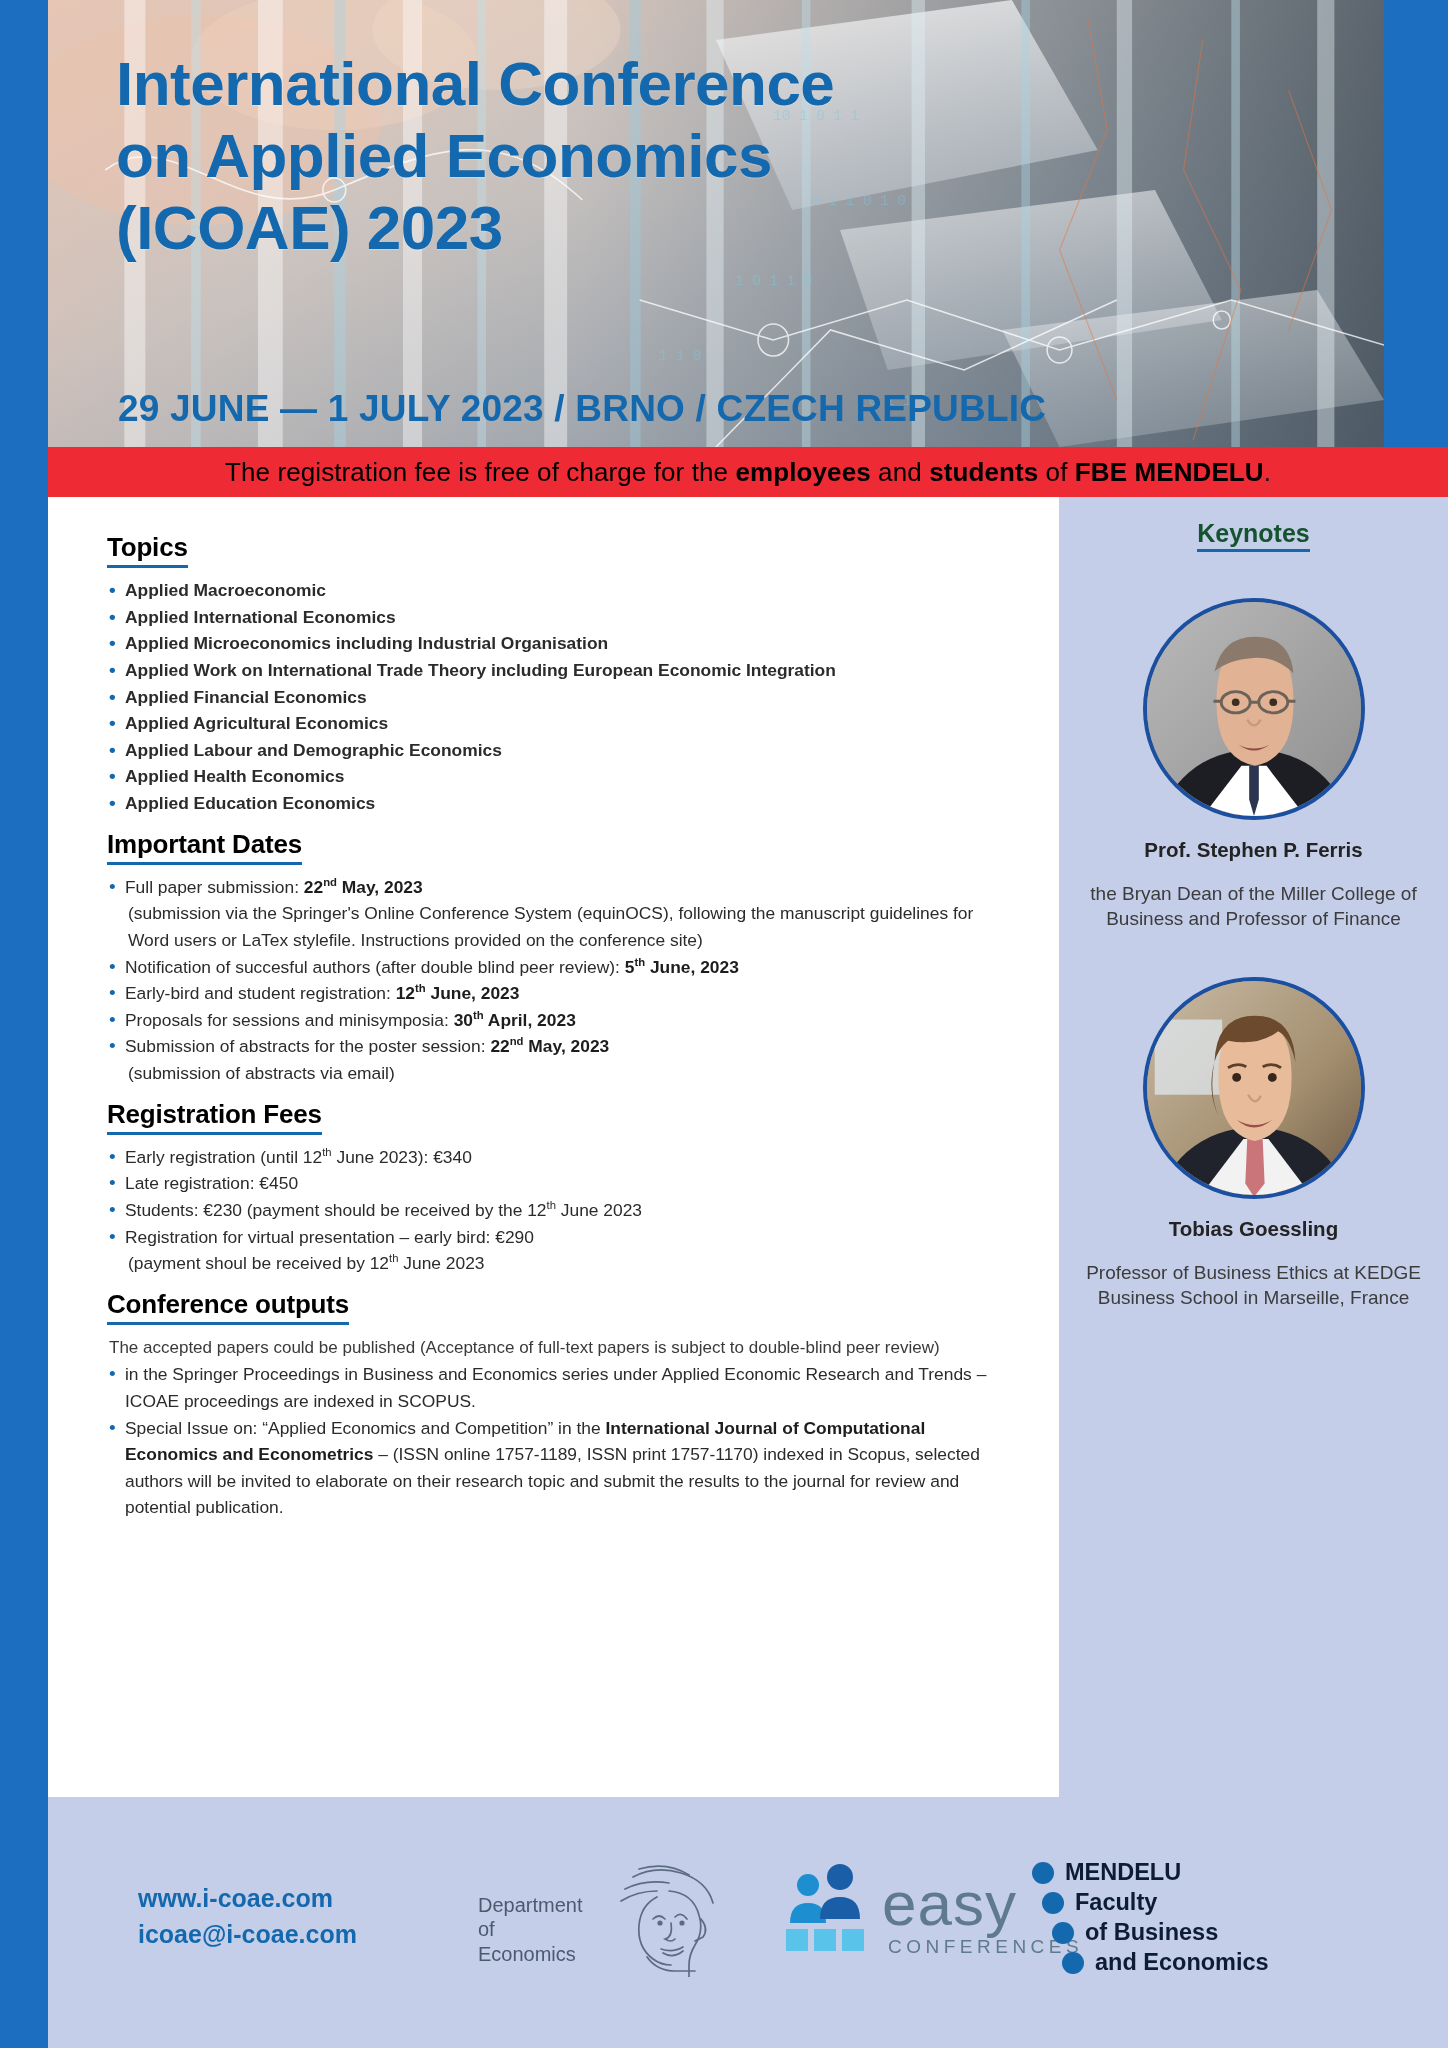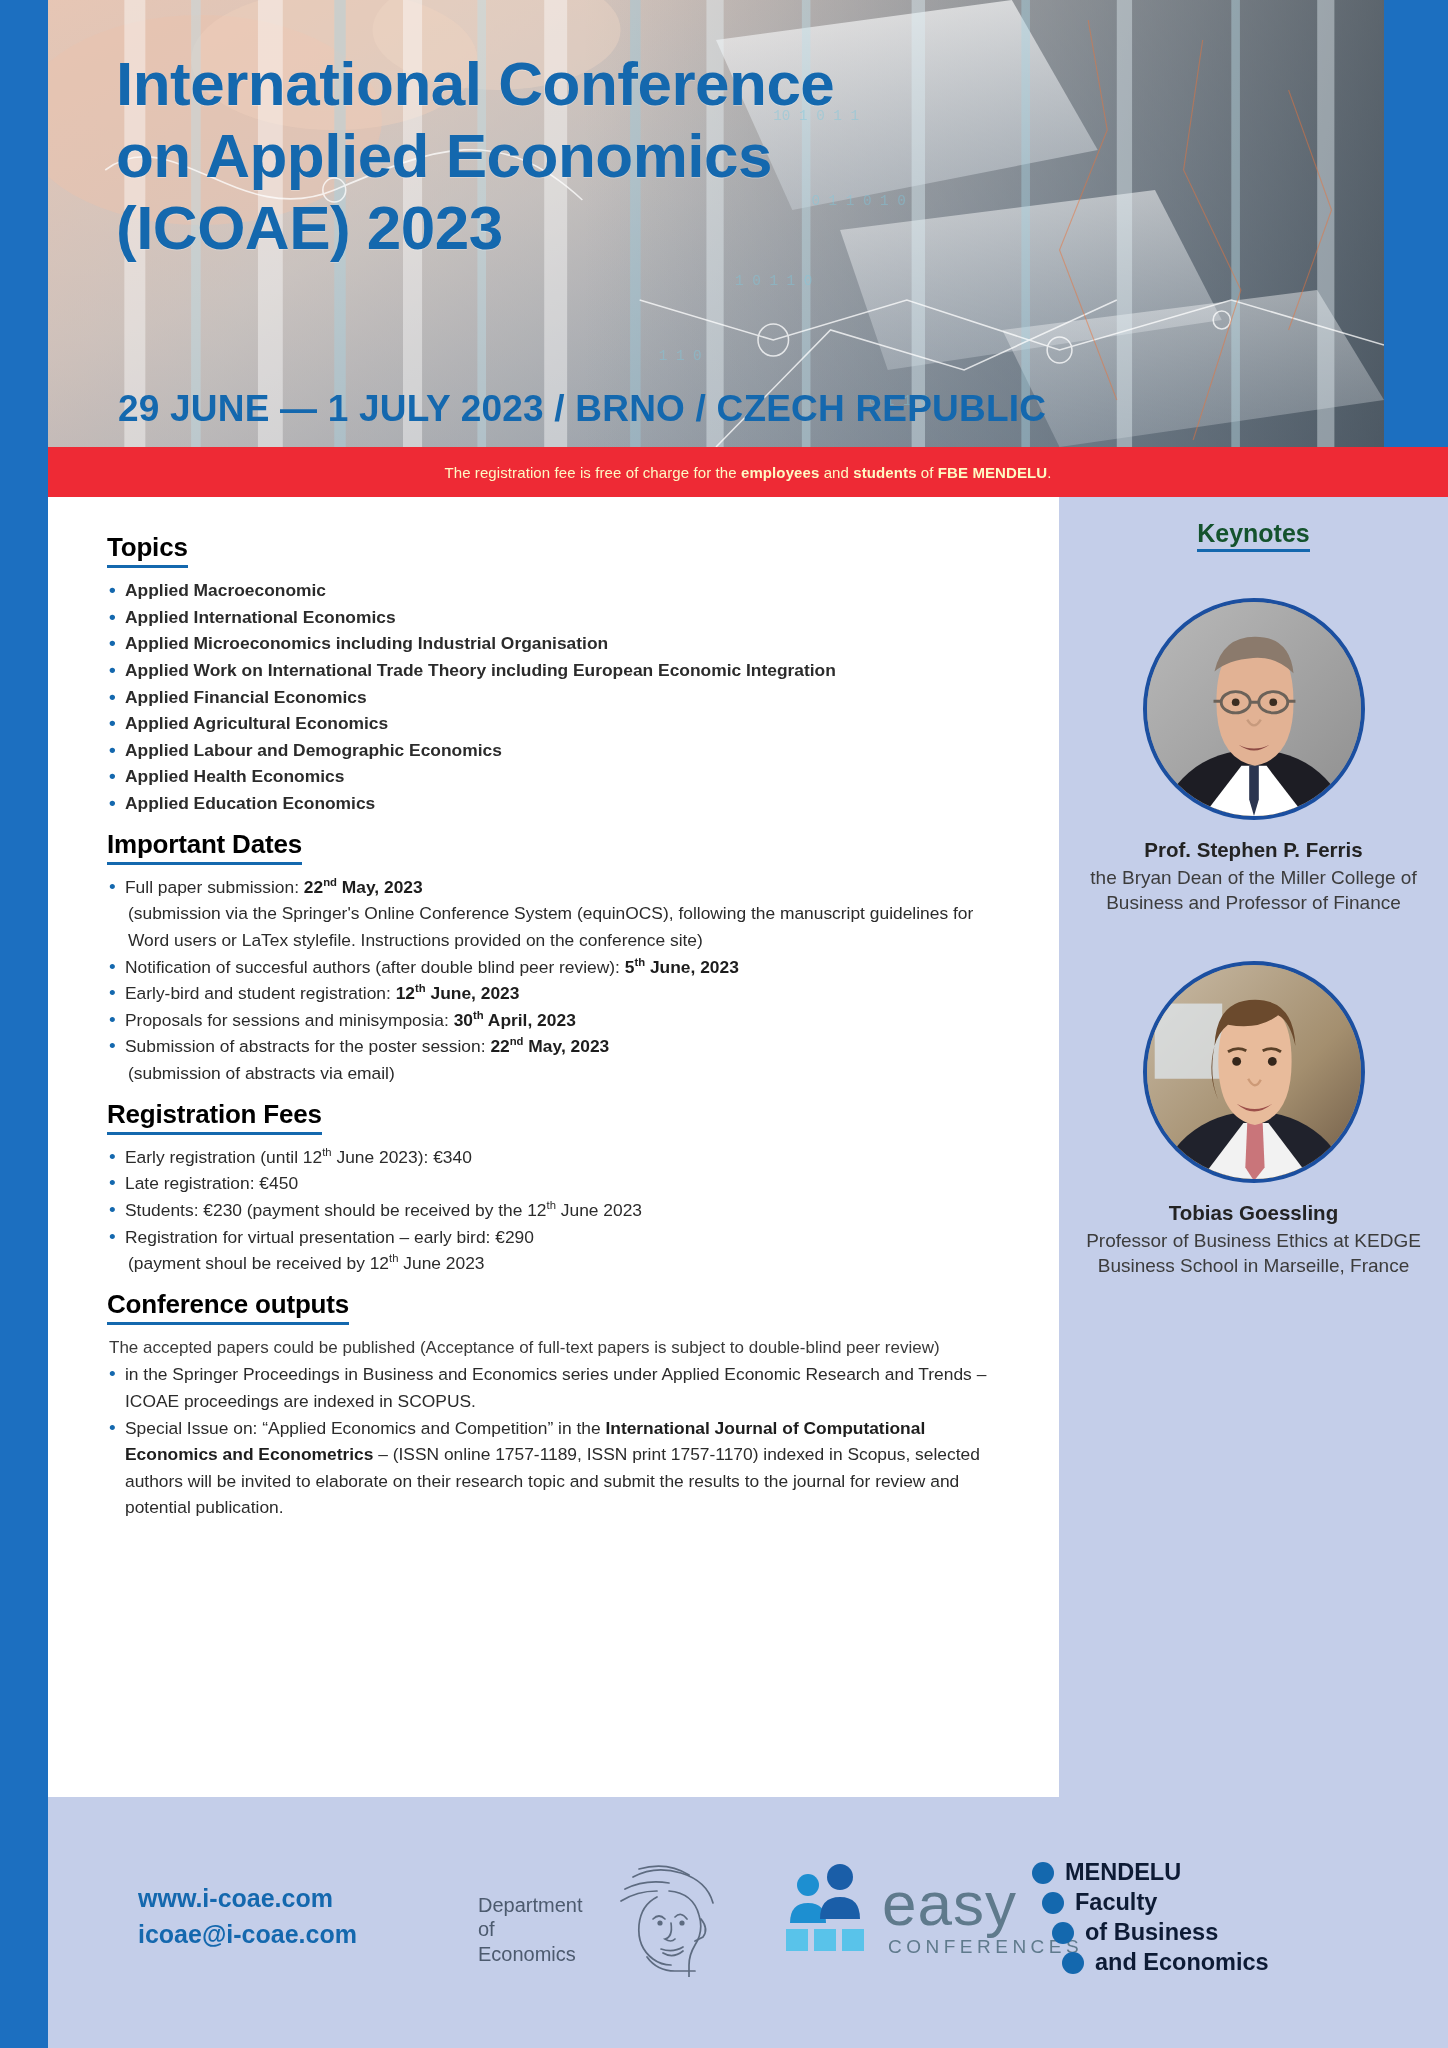--- a/index.html
+++ b/index.html
@@ -55,22 +55,22 @@
   }
 
   
   .red-banner {
     position: absolute;
     left: 48px; top: 447px; width: 1400px; height: 50px;
     background: #ee2a35;
     display: flex; align-items: center; justify-content: center;
   }
   .red-banner-text {
-    color: #fef9c3;
-    font-size: 15px;
+    color: #000000;
+    font-size: 26px;
     letter-spacing: 0.1px;
     white-space: nowrap;
   }
   .red-banner-text b { font-weight: 700; }
 
   
   .body-wrap {
     position: absolute;
     left: 48px; top: 497px; width: 1400px; height: 1300px;
     background: #ffffff;
@@ -156,21 +156,21 @@
     background: #9a9a9a;
   }
   .photo svg { display: block; width: 100%; height: 100%; }
   .kn-name {
     margin-top: 18px;
     font-size: 20.5px;
     font-weight: 700;
     color: #232323;
   }
   .kn-aff {
-    margin-top: 3px;
+    margin-top: 19px;
     font-size: 19px;
     line-height: 1.32;
     color: #3c3c3c;
   }
 
   
   .footer {
     position: absolute;
     left: 48px; top: 1797px; width: 1400px; height: 251px;
     background: #c4cee9;

